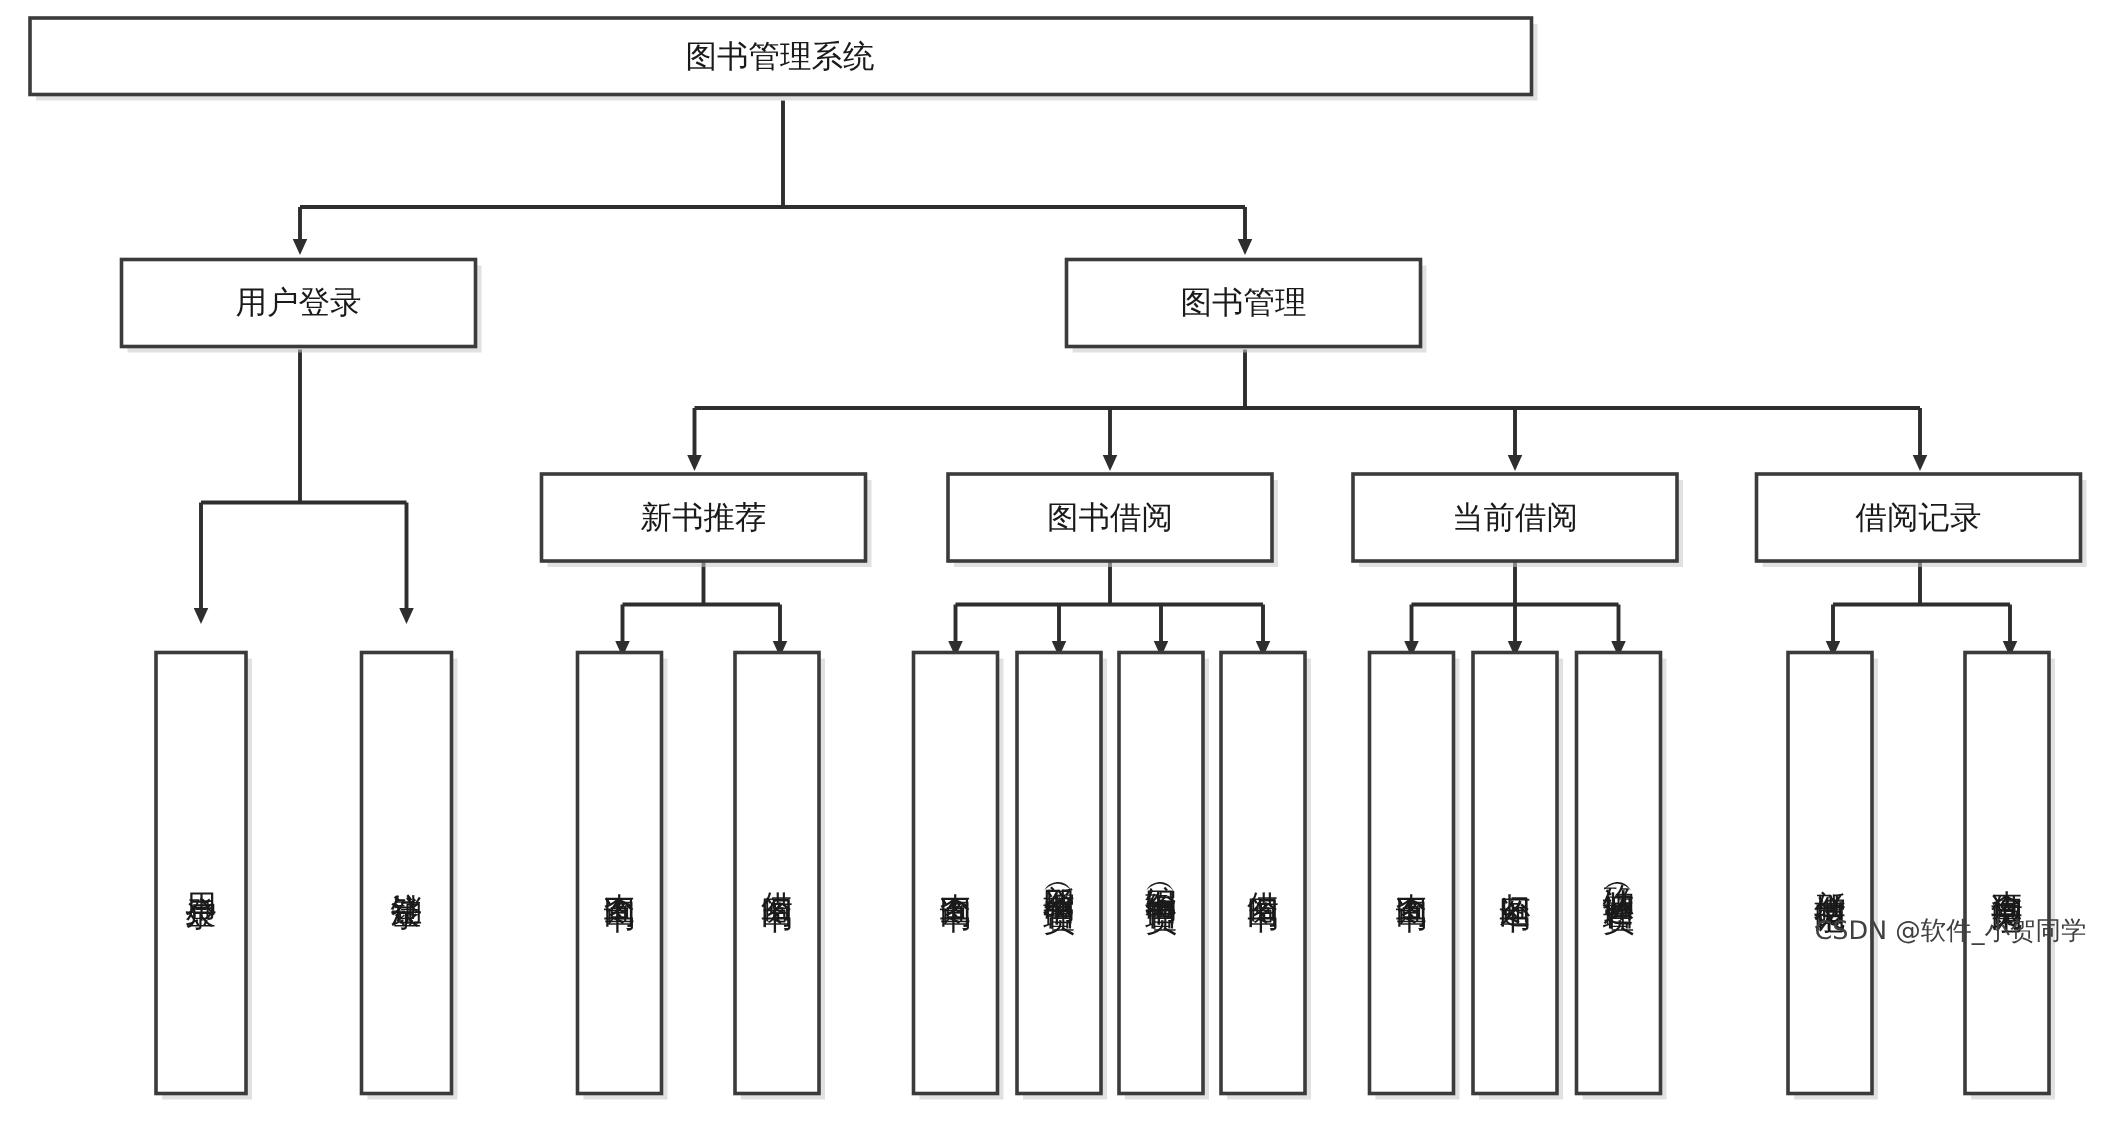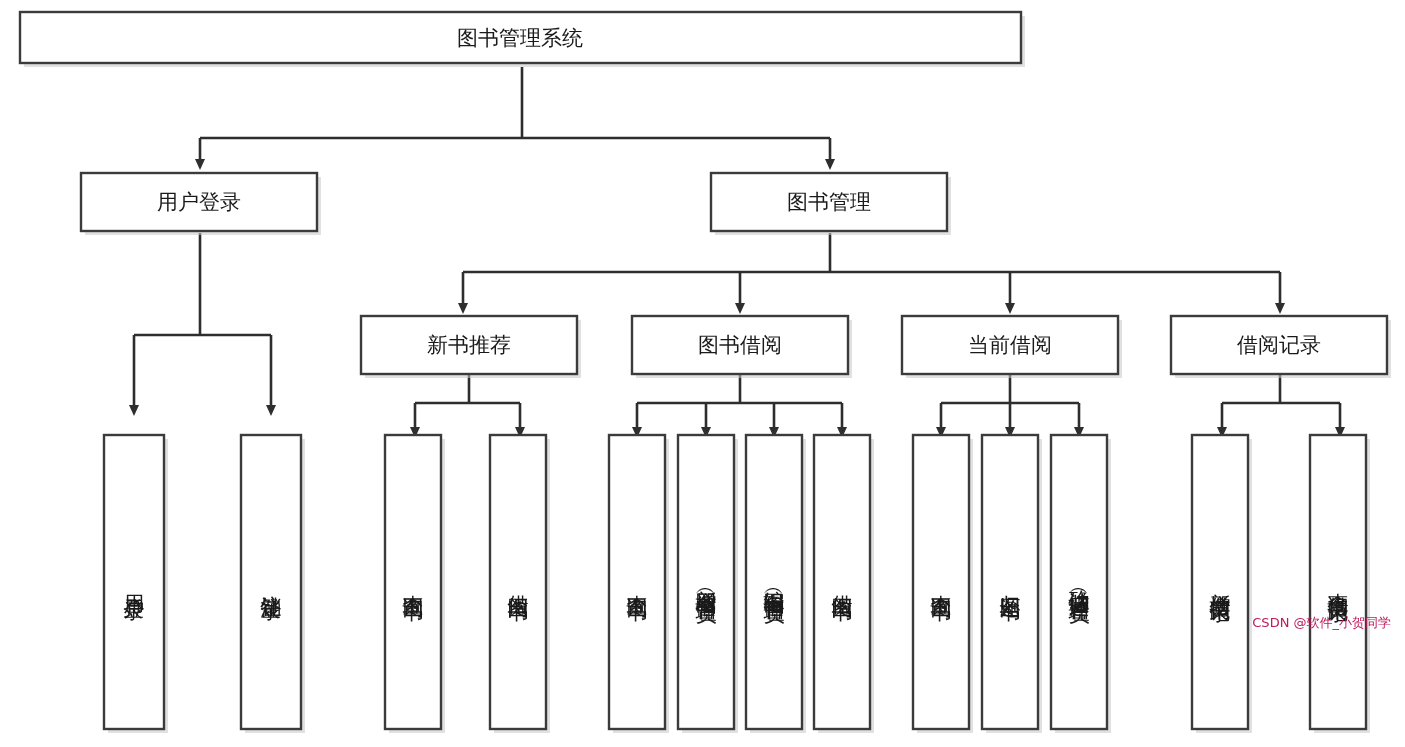--- a/index.html
+++ b/index.html
@@ -57,22 +57,22 @@
     writing-mode: vertical-rl;
     text-orientation: upright;
     text-anchor: middle;
     letter-spacing: 2px;
   }
   .watermark {
     position: absolute;
     right: 14px;
     bottom: 6px;
     font-family: "DejaVu Sans", "Liberation Sans", sans-serif;
-    font-size: 13px;
-    color: #be185d;
+    font-size: 17px;
+    color: #404040;
     white-space: nowrap;
     pointer-events: none;
     user-select: none;
   }
 </style>
 </head>
 <body>
 
 <div id="diagram-root">
   <svg class="flow" viewBox="0 0 1405 747" xmlns="http://www.w3.org/2000/svg">

